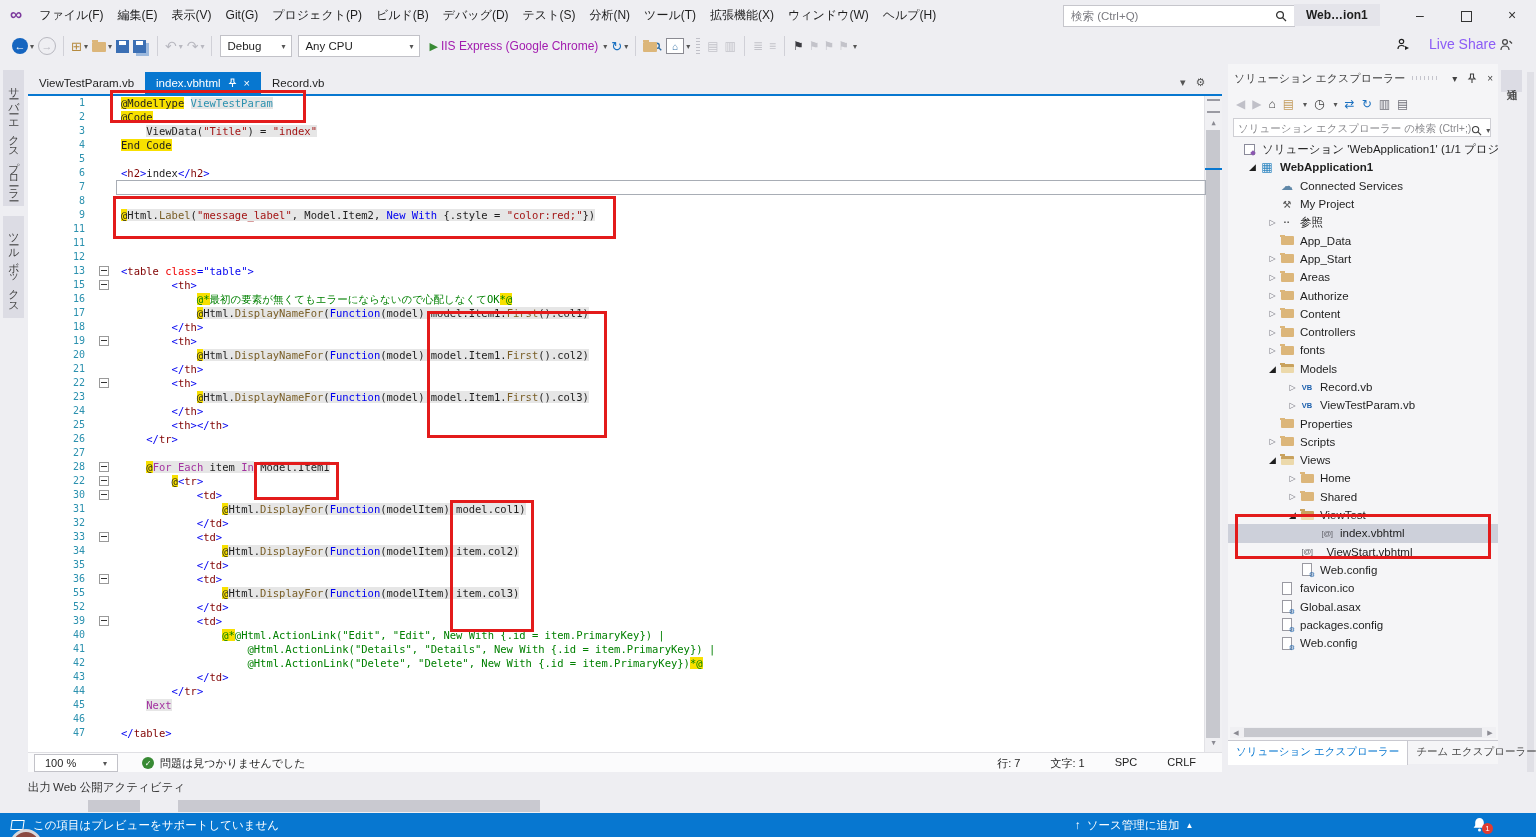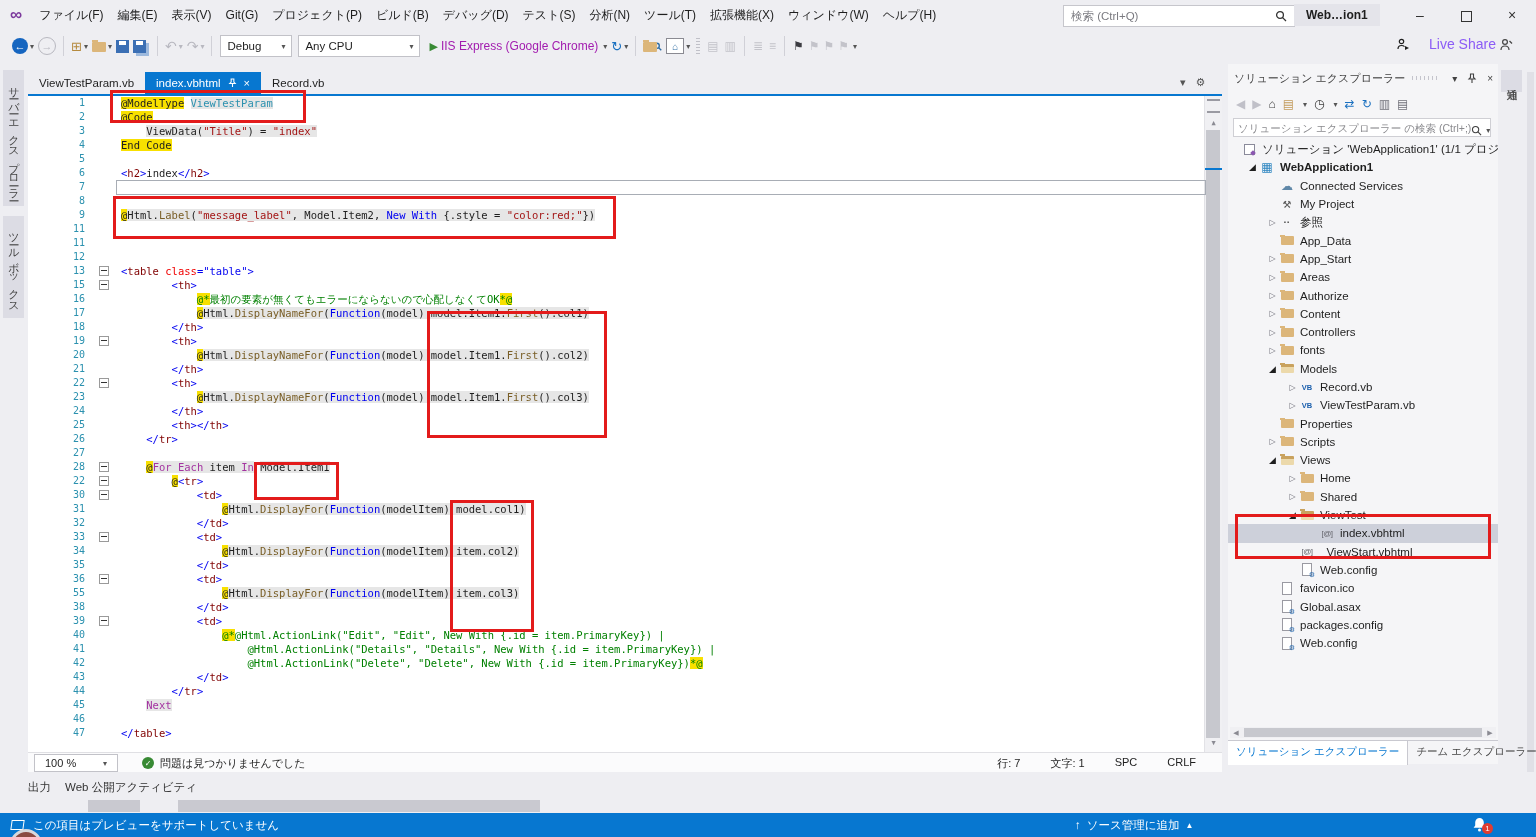--- a/index.html
+++ b/index.html
@@ -112,21 +112,21 @@
   .ti-refs{color:#555;font-size:6px;letter-spacing:1px}
   .tlabel.bold{font-weight:bold}
   #sehscroll{position:absolute;left:2px;top:663px;width:266px;height:11px;background:#f0f0f3;display:flex;align-items:center}
   .har{font-size:7px;color:#8a8a92;width:12px;text-align:center}
   #hthumb{flex:1;height:9px;background:#c7c8ce;margin:0 2px}
   #setabs{position:absolute;left:0;top:676px;width:270px;height:24px;border-top:1px solid #c9c9d0;display:flex;font-size:10.5px}
   .setab{padding:4px 8px 0 8px;color:#444;white-space:nowrap}
   .setab.active{background:#fff;color:#0777d0;border-right:1px solid #c9c9d0}
   
   #bottompanel{left:0;top:772px;width:1536px;height:41px;background:#eeeef2}
-  #btabs{position:absolute;left:28px;top:8px;display:flex;gap:14px;font-size:11.5px;color:#333}
+  #btabs{position:absolute;left:28px;top:8px;display:flex;gap:2px;font-size:11.5px;color:#333}
   .gbar{position:absolute;top:28px;height:12px;background:#c9c9d0}
   #gbar1{left:88px;width:52px} #gbar2{left:178px;width:362px}
   
   #statusbar{left:0;top:813px;width:1536px;height:24px;background:#0777d0;color:#fff;display:flex;align-items:center;font-size:11.5px}
   #sbicon{display:inline-block;width:11px;height:8px;border:1px solid #fff;margin:0 9px 0 11px;transform:skewX(-8deg)}
   #srcctl{position:absolute;left:1075px;top:0;height:24px;display:flex;align-items:center;gap:6px}
   #bell{position:absolute;left:1472px;top:4px}
   #bellbadge{position:absolute;left:1482px;top:10px;width:11px;height:11px;border-radius:50%;background:#e03c31;color:#fff;
              font-size:8px;display:flex;align-items:center;justify-content:center}
   #avatar{position:absolute;left:10px;top:829px;width:26px;height:26px;border-radius:50%;background:#8b4a42;border:3px solid #d8d8dc;z-index:70}
@@ -322,21 +322,21 @@
       <div class="cl"><span class="num">28</span><span class="foldc"><span class="fold9"></span></span><span class="codet"><span class="fgp">    </span><span class="fgy bgh">@</span><span class="fgP bgg">For Each</span><span class="fgp bgg"> item </span><span class="fgP bgg">In</span><span class="fgp"> </span><span class="fgp bgg">Model.Item1</span></span></div>
       <div class="cl"><span class="num">22</span><span class="foldc"><span class="fold9"></span></span><span class="codet"><span class="fgp">        </span><span class="fgy bgh">@</span><span class="fgd">&lt;</span><span class="fgt">tr</span><span class="fgd">&gt;</span></span></div>
       <div class="cl"><span class="num">30</span><span class="foldc"><span class="fold9"></span></span><span class="codet"><span class="fgp">            </span><span class="fgd">&lt;</span><span class="fgt">td</span><span class="fgd">&gt;</span></span></div>
       <div class="cl"><span class="num">31</span><span class="foldc"></span><span class="codet"><span class="fgp">                </span><span class="fgy bgh">@</span><span class="fgp bgg">Html.</span><span class="fgm bgg">DisplayFor</span><span class="fgp bgg">(</span><span class="fgk bgg">Function</span><span class="fgp bgg">(modelItem) </span><span class="fgp bgg">model.col1)</span></span></div>
       <div class="cl"><span class="num">32</span><span class="foldc"></span><span class="codet"><span class="fgp">            </span><span class="fgd">&lt;/</span><span class="fgt">td</span><span class="fgd">&gt;</span></span></div>
       <div class="cl"><span class="num">33</span><span class="foldc"><span class="fold9"></span></span><span class="codet"><span class="fgp">            </span><span class="fgd">&lt;</span><span class="fgt">td</span><span class="fgd">&gt;</span></span></div>
       <div class="cl"><span class="num">34</span><span class="foldc"></span><span class="codet"><span class="fgp">                </span><span class="fgy bgh">@</span><span class="fgp bgg">Html.</span><span class="fgm bgg">DisplayFor</span><span class="fgp bgg">(</span><span class="fgk bgg">Function</span><span class="fgp bgg">(modelItem) </span><span class="fgp bgg">item.col2)</span></span></div>
       <div class="cl"><span class="num">35</span><span class="foldc"></span><span class="codet"><span class="fgp">            </span><span class="fgd">&lt;/</span><span class="fgt">td</span><span class="fgd">&gt;</span></span></div>
       <div class="cl"><span class="num">36</span><span class="foldc"><span class="fold9"></span></span><span class="codet"><span class="fgp">            </span><span class="fgd">&lt;</span><span class="fgt">td</span><span class="fgd">&gt;</span></span></div>
       <div class="cl"><span class="num">55</span><span class="foldc"></span><span class="codet"><span class="fgp">                </span><span class="fgy bgh">@</span><span class="fgp bgg">Html.</span><span class="fgm bgg">DisplayFor</span><span class="fgp bgg">(</span><span class="fgk bgg">Function</span><span class="fgp bgg">(modelItem) </span><span class="fgp bgg">item.col3)</span></span></div>
-      <div class="cl"><span class="num">38</span><span class="foldc"></span><span class="codet"><span class="fgp">            </span><span class="fgd">&lt;/</span><span class="fgt">td</span><span class="fgd">&gt;</span></span></div>
+      <div class="cl"><span class="num">52</span><span class="foldc"></span><span class="codet"><span class="fgp">            </span><span class="fgd">&lt;/</span><span class="fgt">td</span><span class="fgd">&gt;</span></span></div>
       <div class="cl"><span class="num">39</span><span class="foldc"><span class="fold9"></span></span><span class="codet"><span class="fgp">            </span><span class="fgd">&lt;</span><span class="fgt">td</span><span class="fgd">&gt;</span></span></div>
       <div class="cl"><span class="num">40</span><span class="foldc"></span><span class="codet"><span class="fgp">                </span><span class="fgc bgh">@*</span><span class="fgc">@Html.ActionLink("Edit", "Edit", New With {.id = item.PrimaryKey}) |</span></span></div>
       <div class="cl"><span class="num">41</span><span class="foldc"></span><span class="codet"><span class="fgc">                    @Html.ActionLink("Details", "Details", New With {.id = item.PrimaryKey}) |</span></span></div>
       <div class="cl"><span class="num">42</span><span class="foldc"></span><span class="codet"><span class="fgc">                    @Html.ActionLink("Delete", "Delete", New With {.id = item.PrimaryKey})</span><span class="fgc bgh">*@</span></span></div>
       <div class="cl"><span class="num">43</span><span class="foldc"></span><span class="codet"><span class="fgp">            </span><span class="fgd">&lt;/</span><span class="fgt">td</span><span class="fgd">&gt;</span></span></div>
       <div class="cl"><span class="num">44</span><span class="foldc"></span><span class="codet"><span class="fgp">        </span><span class="fgd">&lt;/</span><span class="fgt">tr</span><span class="fgd">&gt;</span></span></div>
       <div class="cl"><span class="num">45</span><span class="foldc"></span><span class="codet"><span class="fgp">    </span><span class="fgP bgg">Next</span></span></div>
       <div class="cl"><span class="num">46</span><span class="foldc"></span><span class="codet"></span></div>
       <div class="cl"><span class="num">47</span><span class="foldc"></span><span class="codet"><span class="fgd">&lt;/</span><span class="fgt">table</span><span class="fgd">&gt;</span></span></div>
     </div>

